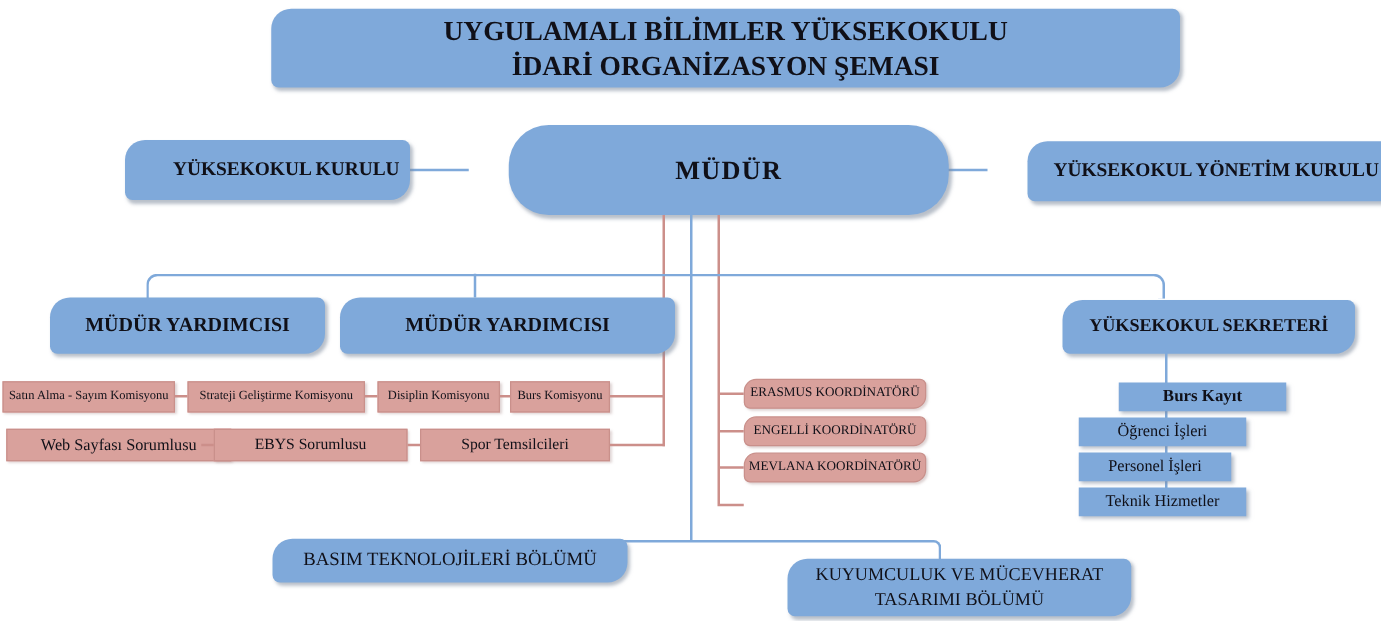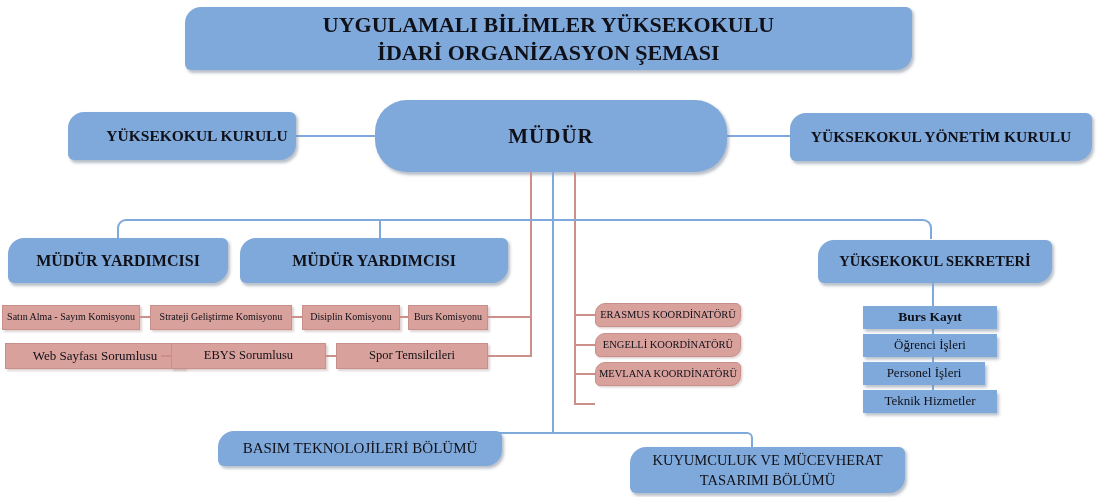--- a/index.html
+++ b/index.html
@@ -11,21 +11,21 @@
   .node {
     position:absolute; box-sizing:border-box;
     display:flex; flex-direction:column; align-items:center; justify-content:center;
     text-align:center; line-height:1.25;
   }
   .blue  { background:var(--blue-fill,#7fa9da); box-shadow:2px 2.5px 3px rgba(125,138,156,.55); }
   .pinkb { background:var(--pink-fill,#d9a19c); border:1px solid var(--pink-border,#c9908b); box-shadow:1.5px 1.5px 2px rgba(160,130,128,.35); }
   .flag  { border-radius:16px 6px 16px 6px; }
   .flag-sm { border-radius:10px 5px 10px 5px; }
   .pill  { border-radius:32px; }
-  .b     { font-weight:bold; }
+  .b     { font-weight:bold;margin-left:32px; }
   .hline { position:absolute; height:2px; }
   .vline { position:absolute; width:2px; }
   .blue-ln { background:var(--blue-line,#7fa9da); }
   .pink-ln { background:var(--pink-line,#cc8f8a); }
   .elbow {
     position:absolute; box-sizing:border-box; background:transparent;
     border-top:2px solid var(--blue-line,#7fa9da);
     border-left:2px solid var(--blue-line,#7fa9da);
     border-right:2px solid var(--blue-line,#7fa9da);
     border-radius:9px 9px 0 0;

